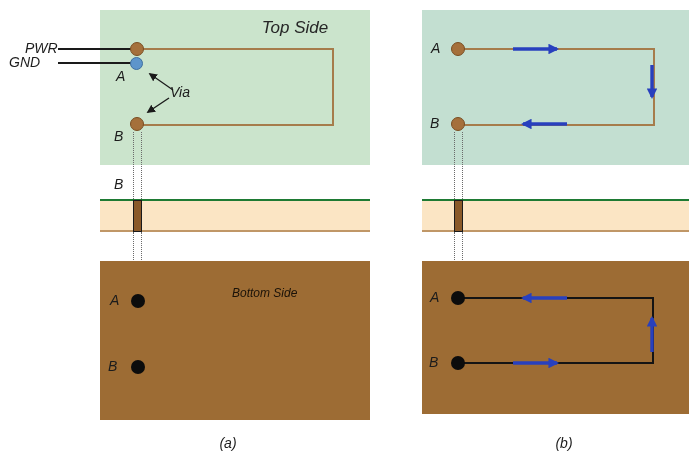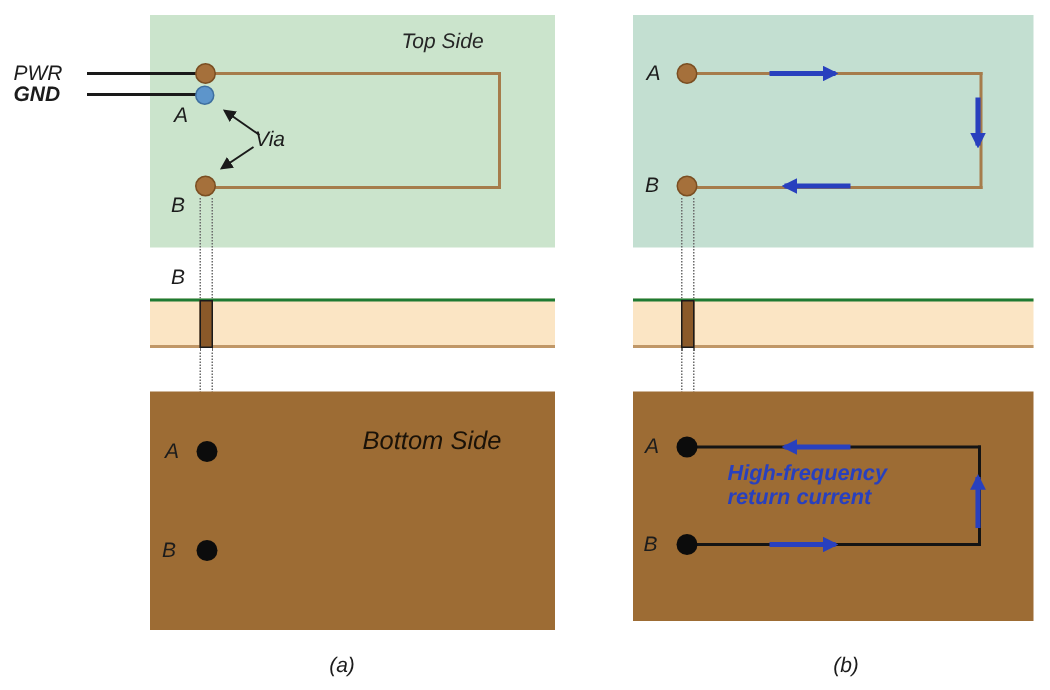--- a/index.html
+++ b/index.html
@@ -16,21 +16,21 @@
   .lbl {
     position: absolute;
     font-style: italic;
     color: #1c1c1c;
     font-size: 14px;
     line-height: 15px;
     white-space: nowrap;
   }
   .green-a { background: #cbe4cc; }
   .green-b { background: #c3dfd1; }
-  .panel-title { text-align: center; color: #262626; font-size: 14px; }
+  .panel-title { text-align: center; color: #262626; font-size: 17px; }
   .io-line { height: 2px; background: #1a1a1a; }
   .pad {
     position: absolute;
     border-radius: 50%;
   }
   .pad-cu { background: #a5703b; border: 1px solid #7a4e22; }
   .pad-gnd { background: #5d95cb; border: 1px solid #3e6f9f; }
   .pad-blk { background: #0c0c0c; }
   .trace-loop {
     position: absolute;
@@ -61,23 +61,22 @@
     width: 9px;
     height: 32px;
     background: #8a5929;
     border: 1.5px solid #1a1a1a;
   }
   .copper { background: #9d6c34; }
   .copper-title {
     position: absolute;
     font-style: italic;
     color: #1a1208;
-    font-size: 17px;
+    font-size: 12px;
     line-height: 15.5px;
-    text-align: center;
   }
   .blue-note {
     position: absolute;
     font-style: italic;
     font-weight: bold;
     color: #2840be;
     font-size: 14.5px;
     line-height: 16px;
     white-space: nowrap;
   }
@@ -85,22 +84,22 @@
   svg.overlay { position: absolute; left: 0; top: 0; pointer-events: none; }
 </style>
 </head>
 <body>
 
 <div class="canvas">
 
   <div class="abs green-a" style="left:100px; top:10px; width:270px; height:155px;"></div>
   <div class="lbl panel-title" style="left:243px; top:20px; width:104px;">Top Side</div>
 
-  <div class="lbl" style="left:9px; top:41px;font-style:italic;">PWR</div>
-  <div class="lbl" style="left:9px; top:55px;font-weight:bold;">GND</div>
+  <div class="lbl" style="left:25px; top:41px;font-style:italic;">PWR</div>
+  <div class="lbl" style="left:9px; top:55px;">GND</div>
   <div class="abs io-line" style="left:58px; top:48px; width:79px;"></div>
   <div class="abs io-line" style="left:58px; top:62px; width:79px;"></div>
 
   <div class="trace-loop" style="left:137px; top:48px; width:197px; height:78px;"></div>
 
   <div class="pad pad-cu" style="left:130px; top:42px; width:14px; height:14px;"></div>
   <div class="pad pad-gnd" style="left:130px; top:56.5px; width:13px; height:13px;"></div>
   <div class="pad pad-cu" style="left:130px; top:117px; width:14px; height:14px;"></div>
 
   <div class="lbl" style="left:116px; top:69px;">A</div>
@@ -148,24 +147,20 @@
 
   <div class="abs copper" style="left:422px; top:261px; width:267px; height:153px;"></div>
 
   <div class="trace-loop-blk" style="left:458px; top:297px; width:196px; height:67px;"></div>
 
   <div class="pad pad-blk" style="left:451px; top:291px; width:14px; height:14px;"></div>
   <div class="lbl" style="left:430px; top:290px;">A</div>
   <div class="pad pad-blk" style="left:451px; top:356px; width:14px; height:14px;"></div>
   <div class="lbl" style="left:429px; top:355px;">B</div>
 
-  <div class="blue-note" style="left:485px; top:308px;">
-    <div>High-frequency</div>
-    <div>return current</div>
-  </div>
 
   <div class="lbl caption" style="left:544px; top:436px; width:40px;">(b)</div>
 
   <svg class="overlay" width="700" height="460" viewBox="0 0 700 460">
     <defs>
       <marker id="mBlue" viewBox="0 0 8 8" refX="6.5" refY="4" markerWidth="3.1" markerHeight="3.1" orient="auto" markerUnits="strokeWidth">
         <path d="M0,0 L8,4 L0,8 Z" fill="#2840be"></path>
       </marker>
       <marker id="mBlk" viewBox="0 0 10 10" refX="8" refY="5" markerWidth="6.5" markerHeight="6.5" orient="auto" markerUnits="strokeWidth">
         <path d="M0,0 L10,5 L0,10 Z" fill="#1a1a1a"></path>

